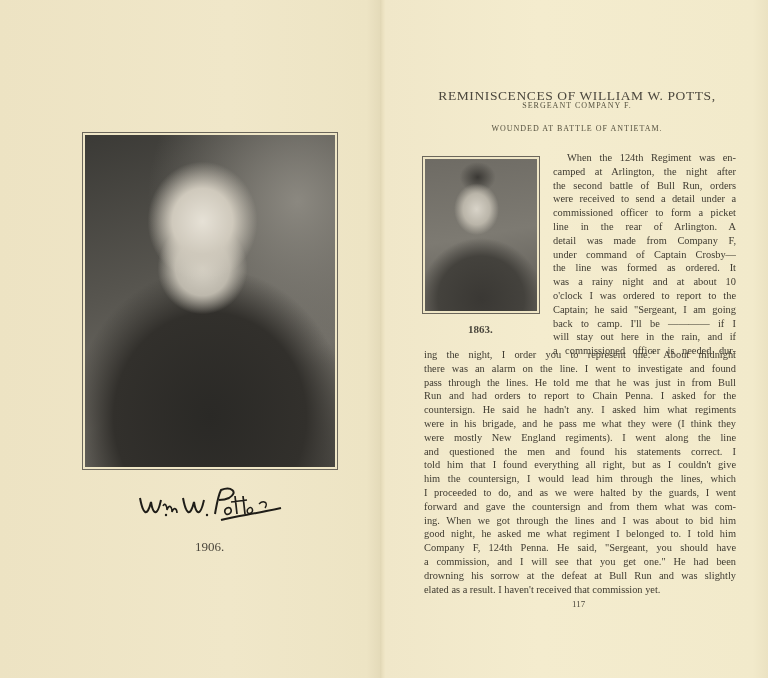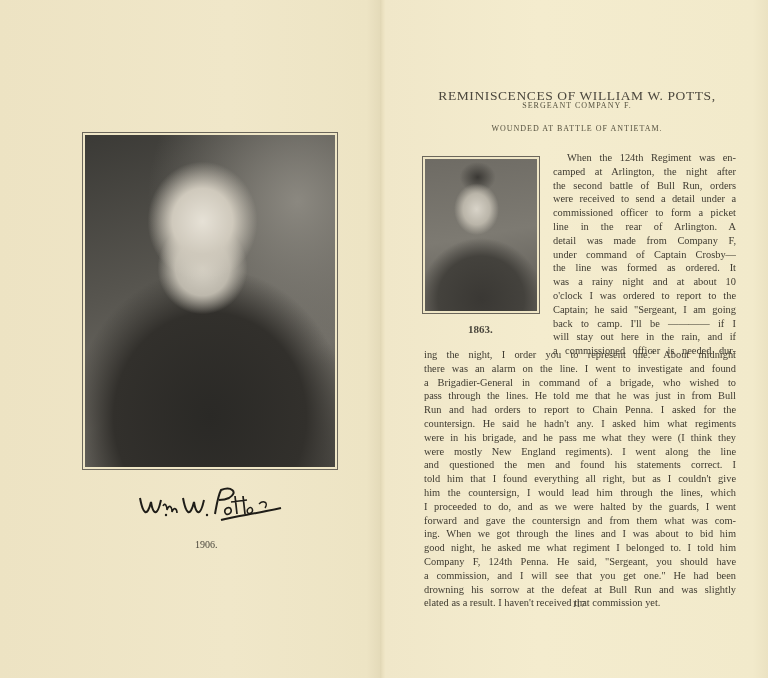--- a/index.html
+++ b/index.html
@@ -33,21 +33,21 @@
         radial-gradient(ellipse 22% 18% at 47% 26%, #e6e1d6 0%, #cfc9bc 55%, rgba(0,0,0,0) 100%),
         radial-gradient(ellipse 18% 14% at 47% 40%, #d7d2c6 0%, #bdb8ac 60%, rgba(0,0,0,0) 100%),
         radial-gradient(ellipse 55% 45% at 50% 85%, #2a2926 0%, #32302c 70%, rgba(0,0,0,0) 100%),
         radial-gradient(ellipse 60% 50% at 85% 20%, #8b8880 0%, rgba(0,0,0,0) 100%),
         linear-gradient(160deg, #3b3a36 0%, #57554f 40%, #6f6c65 70%, #4a4843 100%);
     }
     .signature {
       position: absolute; left: 135px; top: 484px; width: 150px; height: 42px;
     }
     .caption-1906 {
-      position: absolute; left: 195px; top: 539px; font-size: 10px; color: #4a463c;
+      position: absolute; left: 195px; top: 539px; font-size: 13px; color: #4a463c;
     }
     
     .header-title {
       position: absolute; left: 386px; width: 382px; top: 80px; text-align: center;
       font-size: 13.5px; letter-spacing: 0.6px; color: #4b473d; margin-top: 8px;
     }
     .header-sub {
       position: absolute; left: 386px; width: 382px; top: 101px; text-align: center;
       font-size: 8px; letter-spacing: 1px; color: #55513f;
     }
@@ -133,21 +133,20 @@
   <span class="line">o'clock I was ordered to report to the</span>
   <span class="line">Captain; he said "Sergeant, I am going</span>
   <span class="line">back to camp. I'll be ———— if I</span>
   <span class="line">will stay out here in the rain, and if</span>
   <span class="line">a commissioned officer is needed dur-</span>
 </div>
 
 <div class="body-text col-wide">
   <span class="line">ing the night, I order you to represent me." About midnight</span>
   <span class="line">there was an alarm on the line. I went to investigate and found</span>
-  <span class="line">a Brigadier-General in command of a brigade, who wished to</span>
   <span class="line">pass through the lines. He told me that he was just in from Bull</span>
   <span class="line">Run and had orders to report to Chain Penna. I asked for the</span>
   <span class="line">countersign. He said he hadn't any. I asked him what regiments</span>
   <span class="line">were in his brigade, and he pass me what they were (I think they</span>
   <span class="line">were mostly New England regiments). I went along the line</span>
   <span class="line">and questioned the men and found his statements correct. I</span>
   <span class="line">told him that I found everything all right, but as I couldn't give</span>
   <span class="line">him the countersign, I would lead him through the lines, which</span>
   <span class="line">I proceeded to do, and as we were halted by the guards, I went</span>
   <span class="line">forward and gave the countersign and from them what was com-</span>

